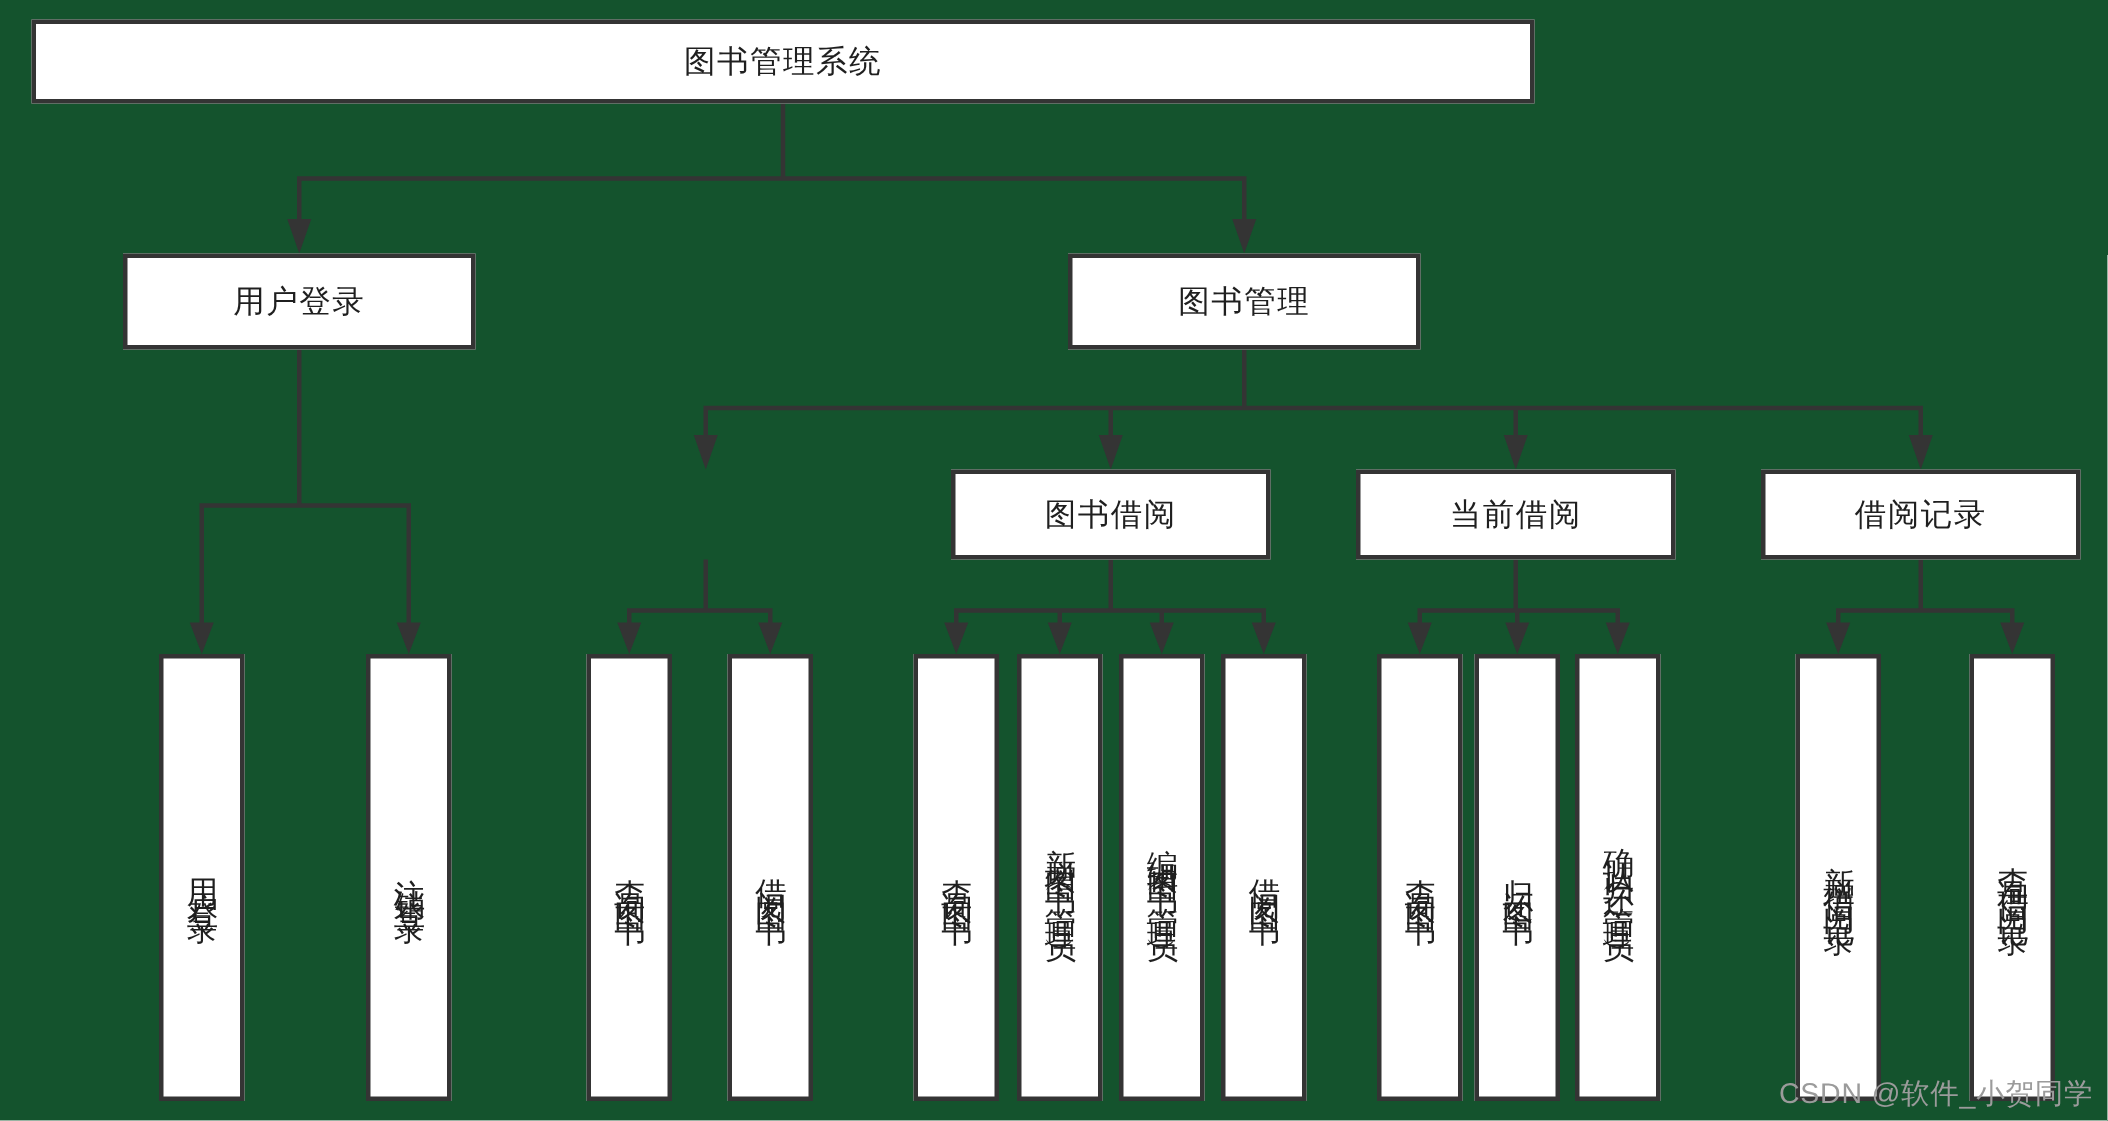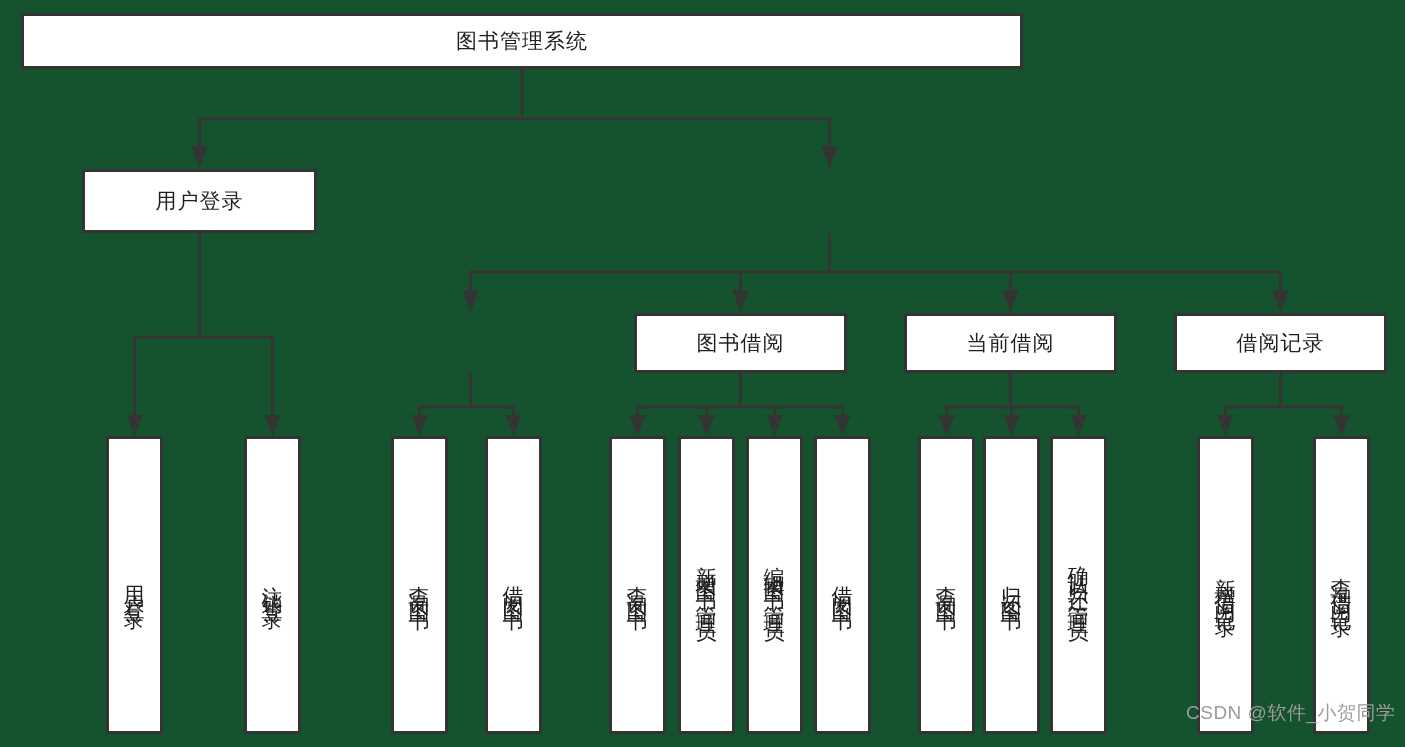--- a/index.html
+++ b/index.html
@@ -50,21 +50,21 @@
     writing-mode: vertical-rl;
     text-orientation: mixed;
     font-size: 21px;
     letter-spacing: 8px;
     line-height: 1;
     color: #1f1f1f;
   }
   .watermark {
     position: absolute;
     left: 1186px;
-    top: 700px;
+    top: 716px;
     font-size: 19px;
     letter-spacing: 0.5px;
     color: #9b9b9b;
     white-space: nowrap;
     z-index: 5;
   }
 </style>
 </head>
 <body>
 
@@ -113,20 +113,23 @@
     </g>
   </svg>
 
   <div class="box h-box" style="left:21px; top:13px; width:1002px; height:56px;">
     <span>图书管理系统</span>
   </div>
 
   <div class="box h-box" style="left:82px; top:169px; width:235px; height:64px;">
     <span>用户登录</span>
   </div>
+  <div class="box h-box" style="left:712px; top:169px; width:235px; height:64px;">
+    <span>图书管理</span>
+  </div>
 
   <div class="box h-box" style="left:634px; top:313px; width:213px; height:60px;justify-content:center;">
     <span>图书借阅</span>
   </div>
   <div class="box h-box" style="left:904px; top:313px; width:213px; height:60px;align-items:center;">
     <span>当前借阅</span>
   </div>
   <div class="box h-box" style="left:1174px; top:313px; width:213px; height:60px;">
     <span>借阅记录</span>
   </div>

